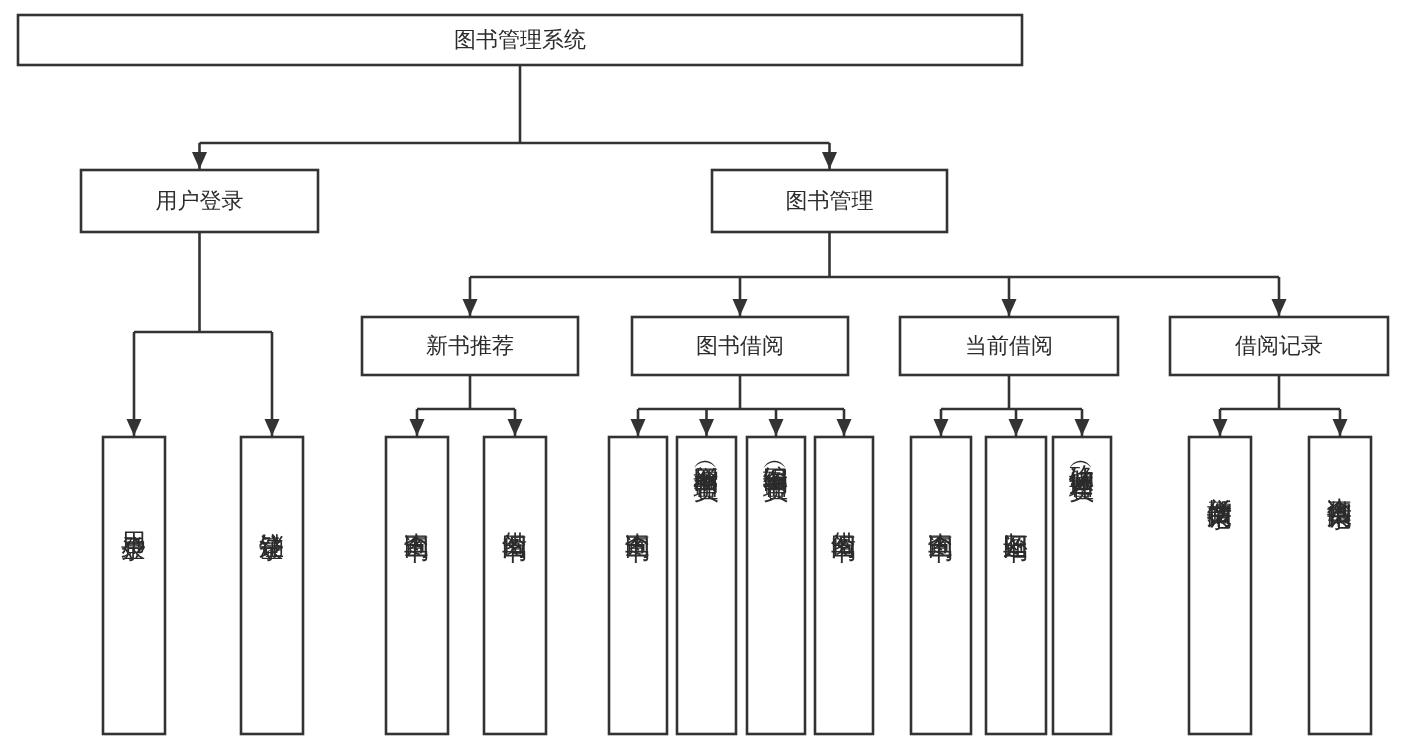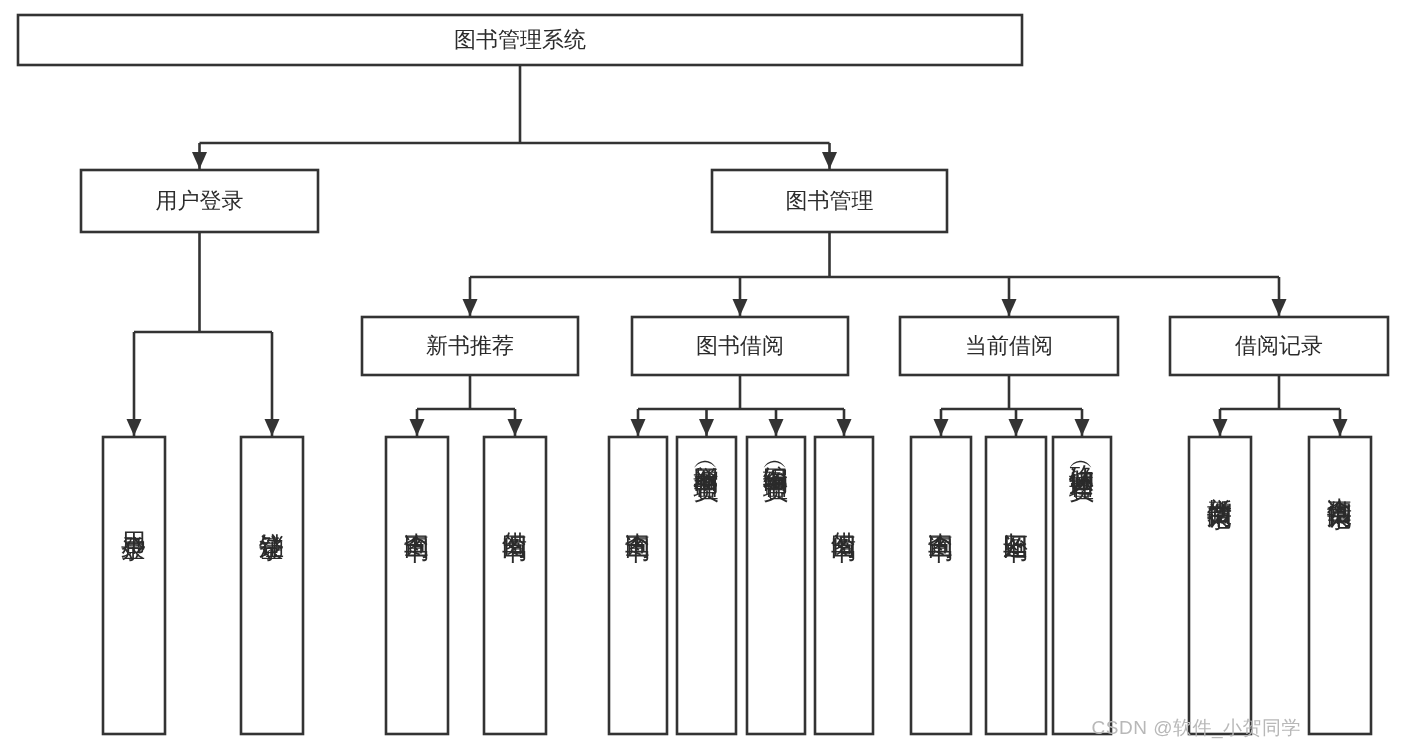--- a/index.html
+++ b/index.html
@@ -207,14 +207,13 @@
         <span class="leaf-label">确认归还（管理员）</span>
       </div>
       <div class="leaf-label-wrap" style="left: 1189px; top: 477px; width: 62px; height: 257px;">
         <span class="leaf-label">新增借阅记录</span>
       </div>
       <div class="leaf-label-wrap" style="left: 1309px; top: 477px; width: 62px; height: 257px;">
         <span class="leaf-label">查询借阅记录</span>
       </div>
     </div>
 
-  <div class="watermark">CSDN @软件_小贺同学</div>
 </div>
 
 </body></html>

